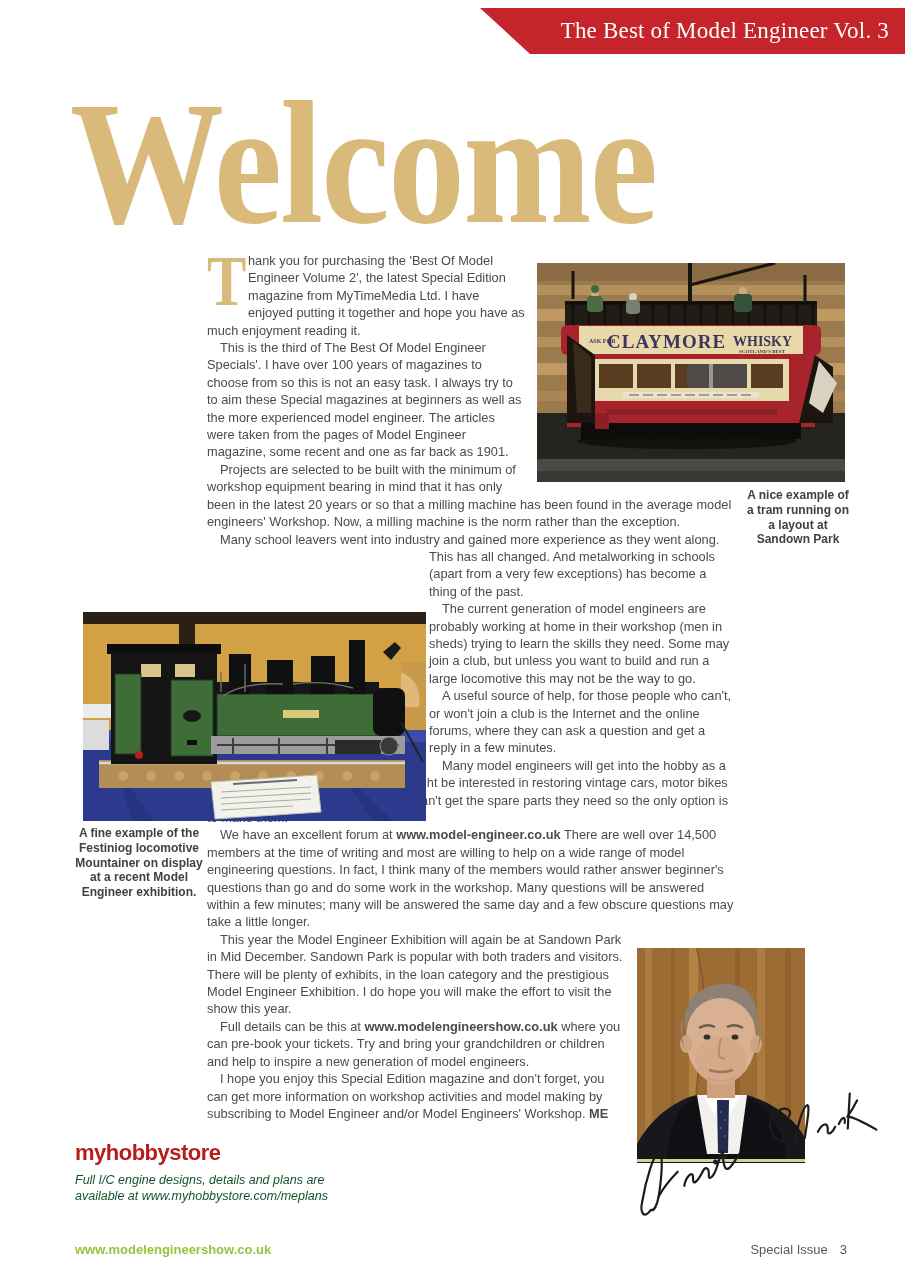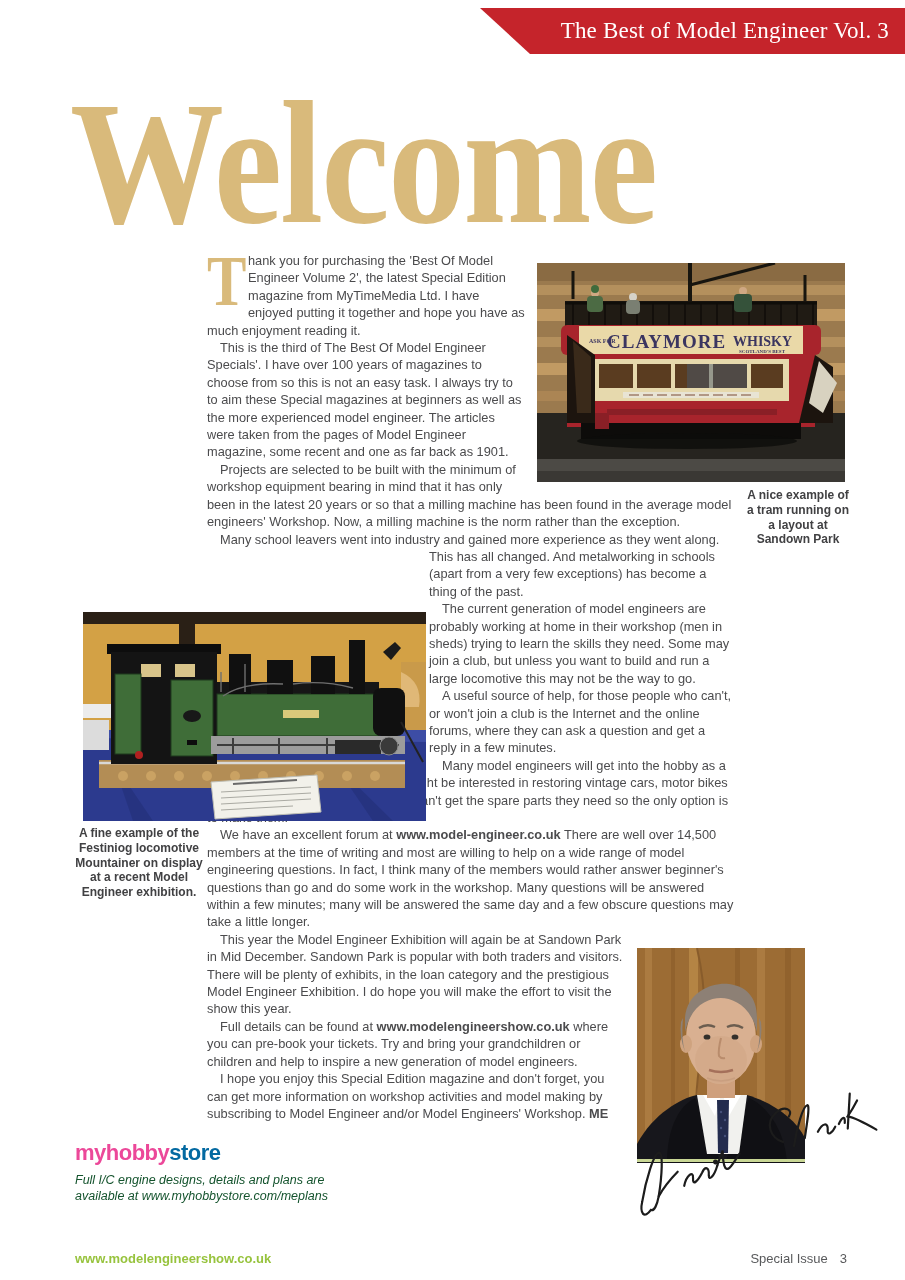--- a/index.html
+++ b/index.html
@@ -35,28 +35,28 @@
   .fig-portrait{left:637px;top:948px;width:168px;}
   .figure svg{display:block;}
   .figcap{font-weight:bold;font-size:12px;line-height:14.8px;color:#414143;text-align:center;}
   .cap-tram{position:absolute;left:208px;top:225px;width:106px;}
   .cap-loco{position:absolute;left:0;top:214px;width:128px;}
   .signature{position:absolute;left:-4px;top:172px;width:255px;height:95px;
              transform:rotate(-10deg);transform-origin:20% 80%;}
   
   .sponsor{position:absolute;left:75px;top:1140px;}
   .logo{font-size:22px;font-weight:bold;letter-spacing:-.5px;}
-  .logo .b1{color:#ec4899;}
-  .logo .b2{color:#0369a1;}
+  .logo .b1{color:#b91c1c;}
+  .logo .b2{color:#b91c1c;}
   .tagline{margin-top:6px;font-style:italic;font-size:12.5px;line-height:16px;color:#14532d;width:280px;}
   
   .footer{position:absolute;left:75px;top:1242px;width:772px;display:flex;justify-content:space-between;
           align-items:baseline;font-size:13px;}
   .footer .url{color:#97c33d;font-weight:bold;}
-  .footer .issue{color:#58595b;margin-top:9px;}
+  .footer .issue{color:#58595b;}
   .footer .issue .num{margin-left:12px;}
 </style>
 </head>
 <body>
 
 <div class="page">
 
   <div class="banner">
     <span>The Best of Model Engineer Vol. 3</span>
   </div>
@@ -73,21 +73,21 @@
     <p><span>Projects are selected to be built with the minimum of workshop equipment bearing in mind that it has only been in the latest 20 years or so that a milling machine has been found in the average model engineers' Workshop.  Now, a milling machine is the norm rather than the exception.</span></p>
     <p>
       <span><span>Many school leavers went into industry and gained more experience as they went along. This </span></span><span class="spacer spacer-loco"></span><span><span>has all changed. And metalworking in schools (apart from a very few exceptions) has become a thing of the past.</span></span>
     </p>
     <p><span>The current generation of model engineers are probably working at home in their workshop (men in sheds) trying to learn the skills they need. Some may join a club, but unless you want to build and run a large locomotive this may not be the way to go.</span></p>
     <p><span>A useful source of help, for those people who can't, or won't join a club is the Internet and the online forums, where they can ask a question and get a reply in a few minutes.</span></p>
     <p><span>Many model engineers will get into the hobby as a by-product of something else; they might be interested in restoring vintage cars, motor bikes or other old machinery and find they can't get the spare parts they need so the only option is to make them.</span></p>
     <p><span>We have an excellent forum at </span><span class="run-b">www.model-engineer.co.uk</span><span> There are well over 14,500 members at the time of writing and most are willing to help on a wide range of model engineering questions. In fact, I think many of the members would rather answer beginner's questions than go and do some work in the workshop. Many questions will be answered within a few minutes; many will be answered the same day and a few obscure questions may take a little longer.</span></p>
     <span class="spacer spacer-portrait"></span>
     <p><span>This year the Model Engineer Exhibition will again be at Sandown Park in Mid December. Sandown Park is popular with both traders and visitors. There will be plenty of exhibits, in the loan category and the prestigious Model Engineer Exhibition. I do hope you will make the effort to visit the show this year.</span></p>
-    <p><span>Full details can be found at </span><span class="run-b">www.modelengineershow.co.uk</span><span> where you can pre-book your tickets. Try and bring your grandchildren or children and help to inspire a new generation of model engineers.</span></p>
+    <p><span>Full details can be this at </span><span class="run-b">www.modelengineershow.co.uk</span><span> where you can pre-book your tickets. Try and bring your grandchildren or children and help to inspire a new generation of model engineers.</span></p>
     <p><span>I hope you enjoy this Special Edition magazine and don't forget, you can get more information on workshop activities and model making by subscribing to </span><span class="run-i">Model Engineer</span><span> and/or </span><span class="run-i">Model Engineers' Workshop</span><span>. </span><span class="run-b">ME</span></p>
   </div>
 
   <div class="figure fig-tram">
     <svg width="308" height="219" viewBox="0 0 308 219" preserveAspectRatio="none">
       <rect x="0" y="0" width="308" height="219" fill="#9b7a4e"></rect>
       <rect x="0" y="0" width="308" height="18" fill="#8a6b43"></rect>
       <rect x="0" y="22" width="308" height="10" fill="#b4905d"></rect>
       <rect x="0" y="46" width="308" height="12" fill="#c19a63"></rect>
       <rect x="0" y="74" width="308" height="10" fill="#b4905d"></rect>

